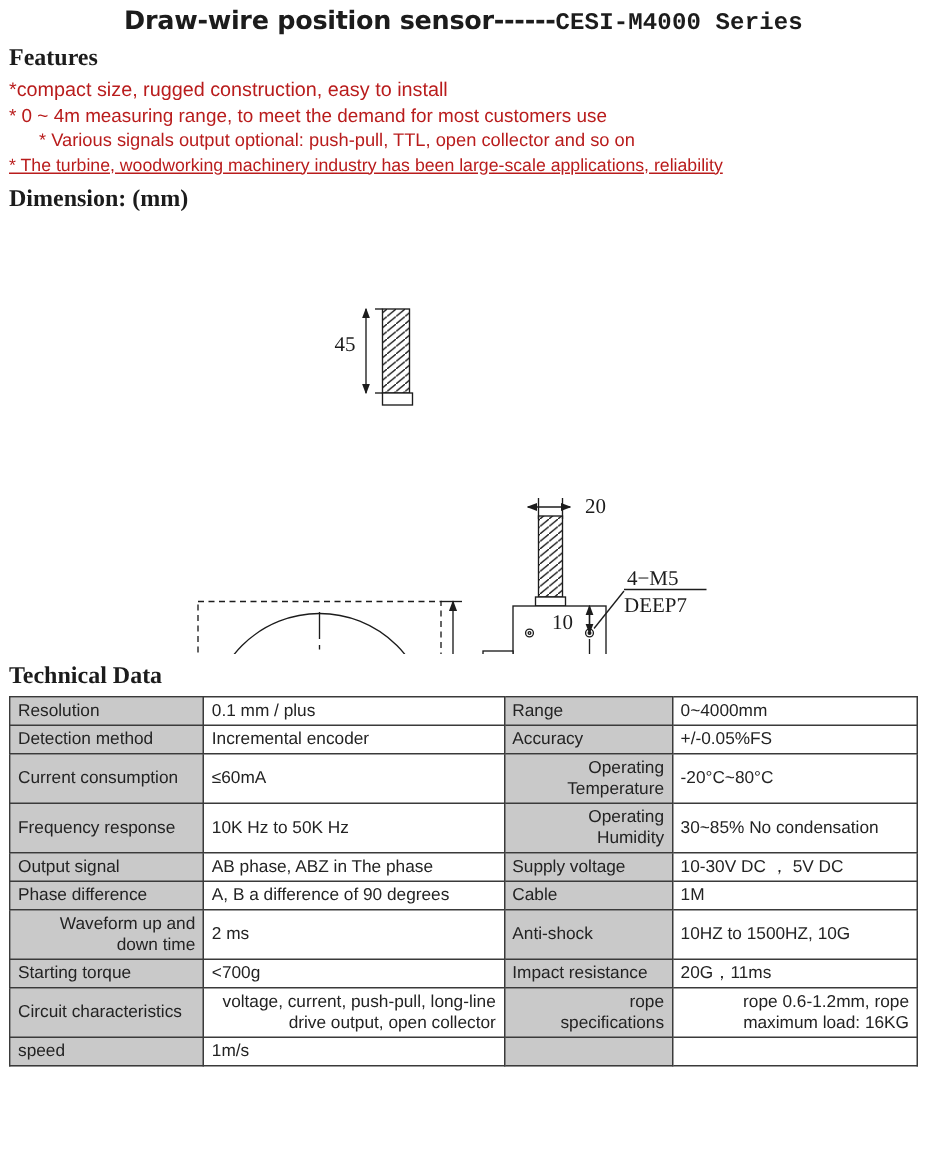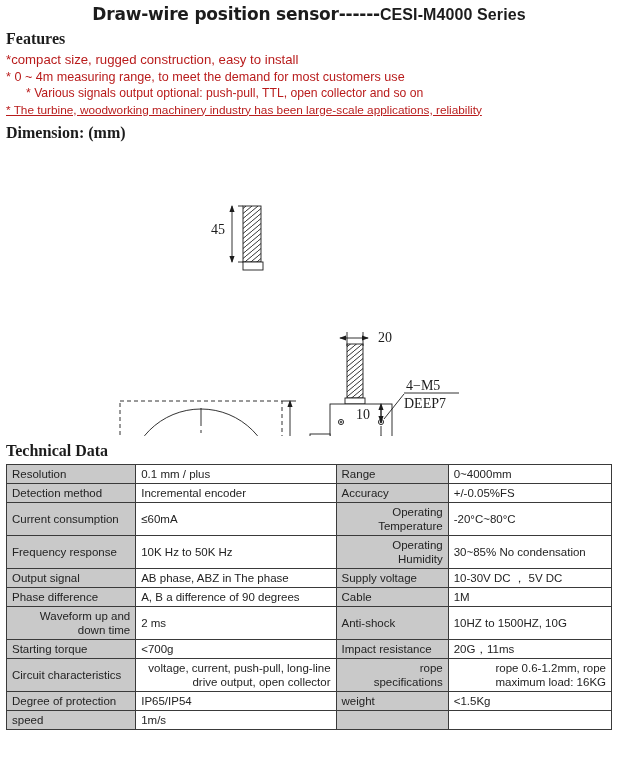--- a/index.html
+++ b/index.html
@@ -22,21 +22,21 @@
     padding-top: 4px;
     white-space: nowrap;
   }
   .title-main {
     font-family: "DejaVu Sans", sans-serif;
     font-weight: bold;
     font-size: 17px;
     letter-spacing: -0.2px;
   }
   .title-series {
-    font-family: Liberation Sans, sans-serif;
+    font-family: Liberation Mono, monospace;
     font-weight: bold;
     font-size: 16px;
     letter-spacing: 0.1px;
   }
 
   
   .sec-head {
     font-family: "Liberation Serif", serif;
     font-weight: bold;
     font-size: 16px;
@@ -57,20 +57,21 @@
   .feat-line.f1 { font-size: 12.6px; }
   .feat-line.f2 { font-size: 12.2px; margin-left: 20px; }
   .feat-line.f3 { font-size: 11.8px; text-decoration: underline; }
 
   
   .drawing-wrap {
     position: relative;
     width: 540px;
     height: 290px;
     margin-top: 2px;
+    padding-left: 12px;
   }
   .drawing-wrap svg { display: block; }
 
   
   .tbl-wrap { margin: 4px 0 0 6px; width: 536px; }
   table.spec {
     border-collapse: collapse;
     width: 606px;
     table-layout: fixed;
     font-size: 11.5px;
@@ -313,26 +314,20 @@
           <td class="lbl">Impact resistance</td>
           <td class="val">20G，11ms</td>
         </tr>
         <tr>
           <td class="lbl">Circuit characteristics</td>
           <td class="val two-line">voltage, current, push-pull, long-line<br>drive output, open collector</td>
           <td class="lbl two-line">rope<br>specifications</td>
           <td class="val two-line">rope 0.6-1.2mm, rope<br>maximum load: 16KG</td>
         </tr>
         <tr>
-          <td class="lbl">Degree of protection</td>
-          <td class="val">IP65/IP54</td>
-          <td class="lbl">weight</td>
-          <td class="val">&lt;1.5Kg</td>
-        </tr>
-        <tr>
           <td class="lbl">speed</td>
           <td class="val">1m/s</td>
           <td class="lbl">&nbsp;</td>
           <td class="val">&nbsp;</td>
         </tr>
       </tbody>
   </table>
 </div>
 
 </body></html>

